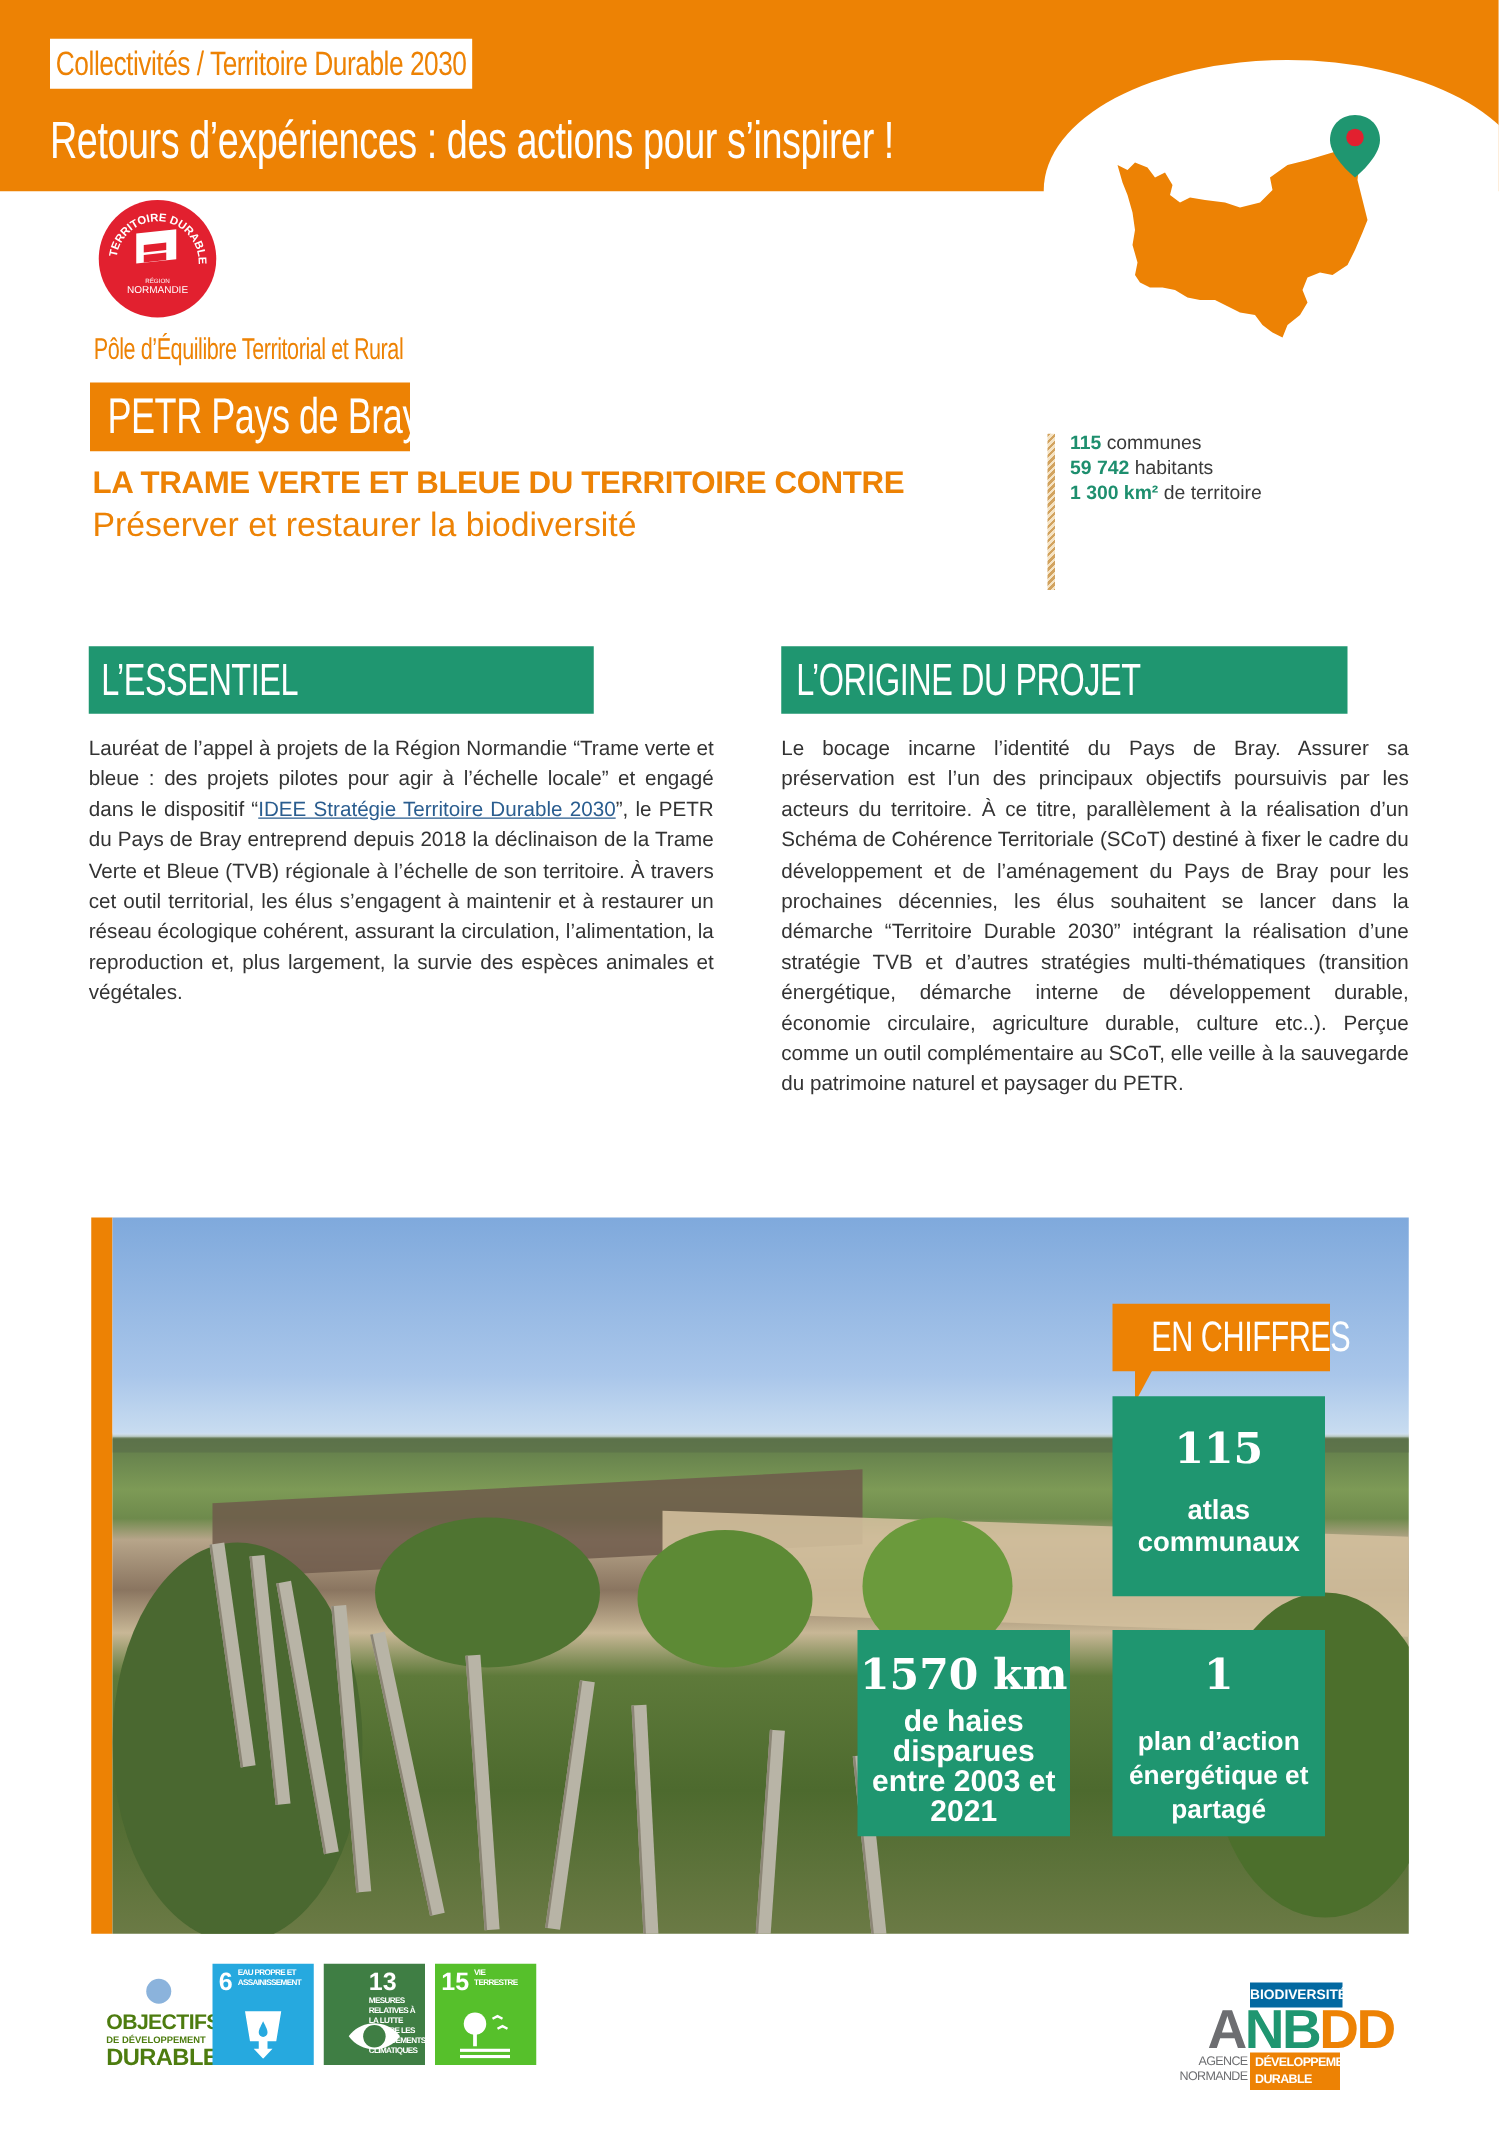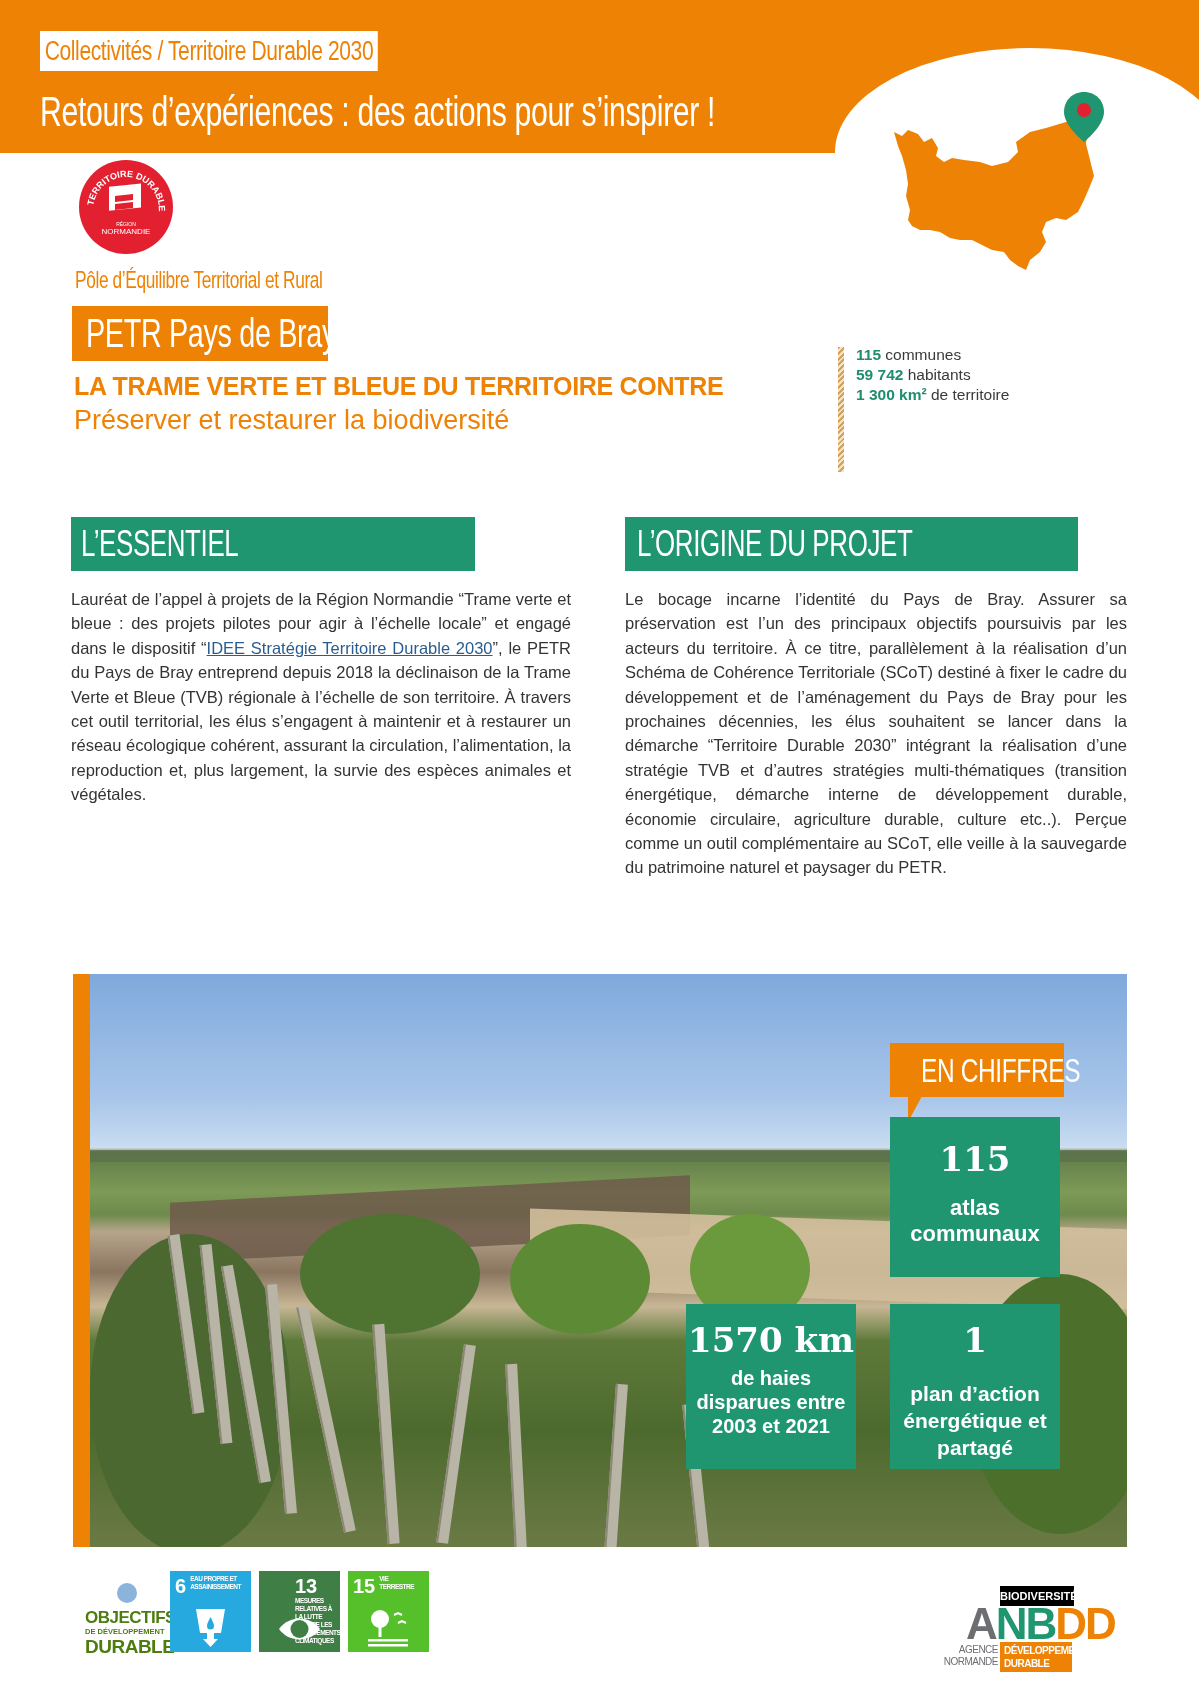--- a/index.html
+++ b/index.html
@@ -65,42 +65,42 @@
   .chiffres-pointer { position: absolute; left: 908px; top: 1096px; width: 0; height: 0; border-left: 14px solid #ED8204; border-right: 10px solid transparent; border-bottom: 26px solid transparent; }
 
   .stat-box { position: absolute; background: #1F9670; color: #ffffff; text-align: center; font-weight: bold; }
   .stat-num { display: block; font-family: "DejaVu Serif", serif; font-weight: bold; }
   .stat-lbl { display: block; font-size: 22px; line-height: 26px; }
   .stat-1 { left: 890px; top: 1117px; width: 170px; height: 160px; }
   .stat-1 .stat-num { font-size: 34px; margin-top: 20px; line-height: 44px; }
   .stat-1 .stat-lbl { margin-top: 14px; }
   .stat-2 { left: 686px; top: 1304px; width: 170px; height: 165px; }
   .stat-2 .stat-num { font-size: 34px; margin-top: 14px; line-height: 44px; }
-  .stat-2 .stat-lbl { font-size: 20px; line-height: 24px; margin-top: 4px; }
+  .stat-2 .stat-lbl { font-size: 24px; line-height: 24px; margin-top: 4px; }
   .stat-3 { left: 890px; top: 1304px; width: 170px; height: 165px; }
   .stat-3 .stat-num { font-size: 34px; margin-top: 14px; line-height: 44px; }
   .stat-3 .stat-lbl { font-size: 21px; line-height: 27px; margin-top: 18px; }
 
   
   .odd-logo { position: absolute; left: 74px; top: 1583px; width: 84px; text-align: left; color: #4d7c0f; font-weight: bold; margin-left: 11px; }
   .odd-logo .un { width: 20px; height: 20px; border-radius: 50%; background: #8bb3dc; margin: 0 auto 6px auto; }
   .odd-logo .l1 { font-size: 17px; line-height: 17px; letter-spacing: -0.5px; }
   .odd-logo .l2 { font-size: 7.5px; line-height: 11px; }
   .odd-logo .l3 { font-size: 19px; line-height: 19px; letter-spacing: -0.5px; }
 
   .sdg { position: absolute; top: 1571px; width: 81px; height: 81px; color: #ffffff; box-sizing: border-box; padding: 4px 5px; }
   .sdg-num { font-size: 20px; font-weight: bold; float: left; margin-right: 4px; line-height: 22px; }
   .sdg-txt { font-size: 6.5px; line-height: 8px; font-weight: bold; text-transform: uppercase; }
   .sdg svg { position: absolute; left: 18px; top: 36px; width: 45px; height: 40px; }
   .sdg-6 { left: 170px; background: #26A9DF; }
   .sdg-13 { left: 259px; background: #3F7E44; padding-left: 36px; }
   .sdg-15 { left: 348px; background: #56C02B; }
 
   .anbdd { position: absolute; left: 940px; top: 1586px; width: 190px; height: 90px; }
-  .anbdd .bio { position: absolute; left: 60px; top: 0; width: 74px; height: 20px; background: #000000; color: #fff; font-size: 11px; font-weight: bold; line-height: 20px; text-align: center; }
+  .anbdd .bio { position: absolute; left: 60px; top: 0; width: 74px; height: 20px; background: #0369a1; color: #fff; font-size: 11px; font-weight: bold; line-height: 20px; text-align: center; }
   .anbdd .big { position: absolute; left: 26px; top: 14px; font-size: 44px; font-weight: bold; line-height: 48px; letter-spacing: -2px; }
   .anbdd .big .a { color: #6d6e71; }
   .anbdd .big .n { color: #1F9670; }
   .anbdd .big .dd { color: #ED8204; }
   .anbdd .agence { position: absolute; left: 0; top: 58px; width: 58px; text-align: right; color: #6d6e71; font-size: 10px; line-height: 12px; }
   .anbdd .dev { position: absolute; left: 60px; top: 56px; width: 72px; height: 30px; background: #ED8204; color: #ffffff; font-size: 10px; font-weight: bold; line-height: 13px; padding: 2px 4px; box-sizing: border-box; }
 </style>
 </head>
 <body>
 

